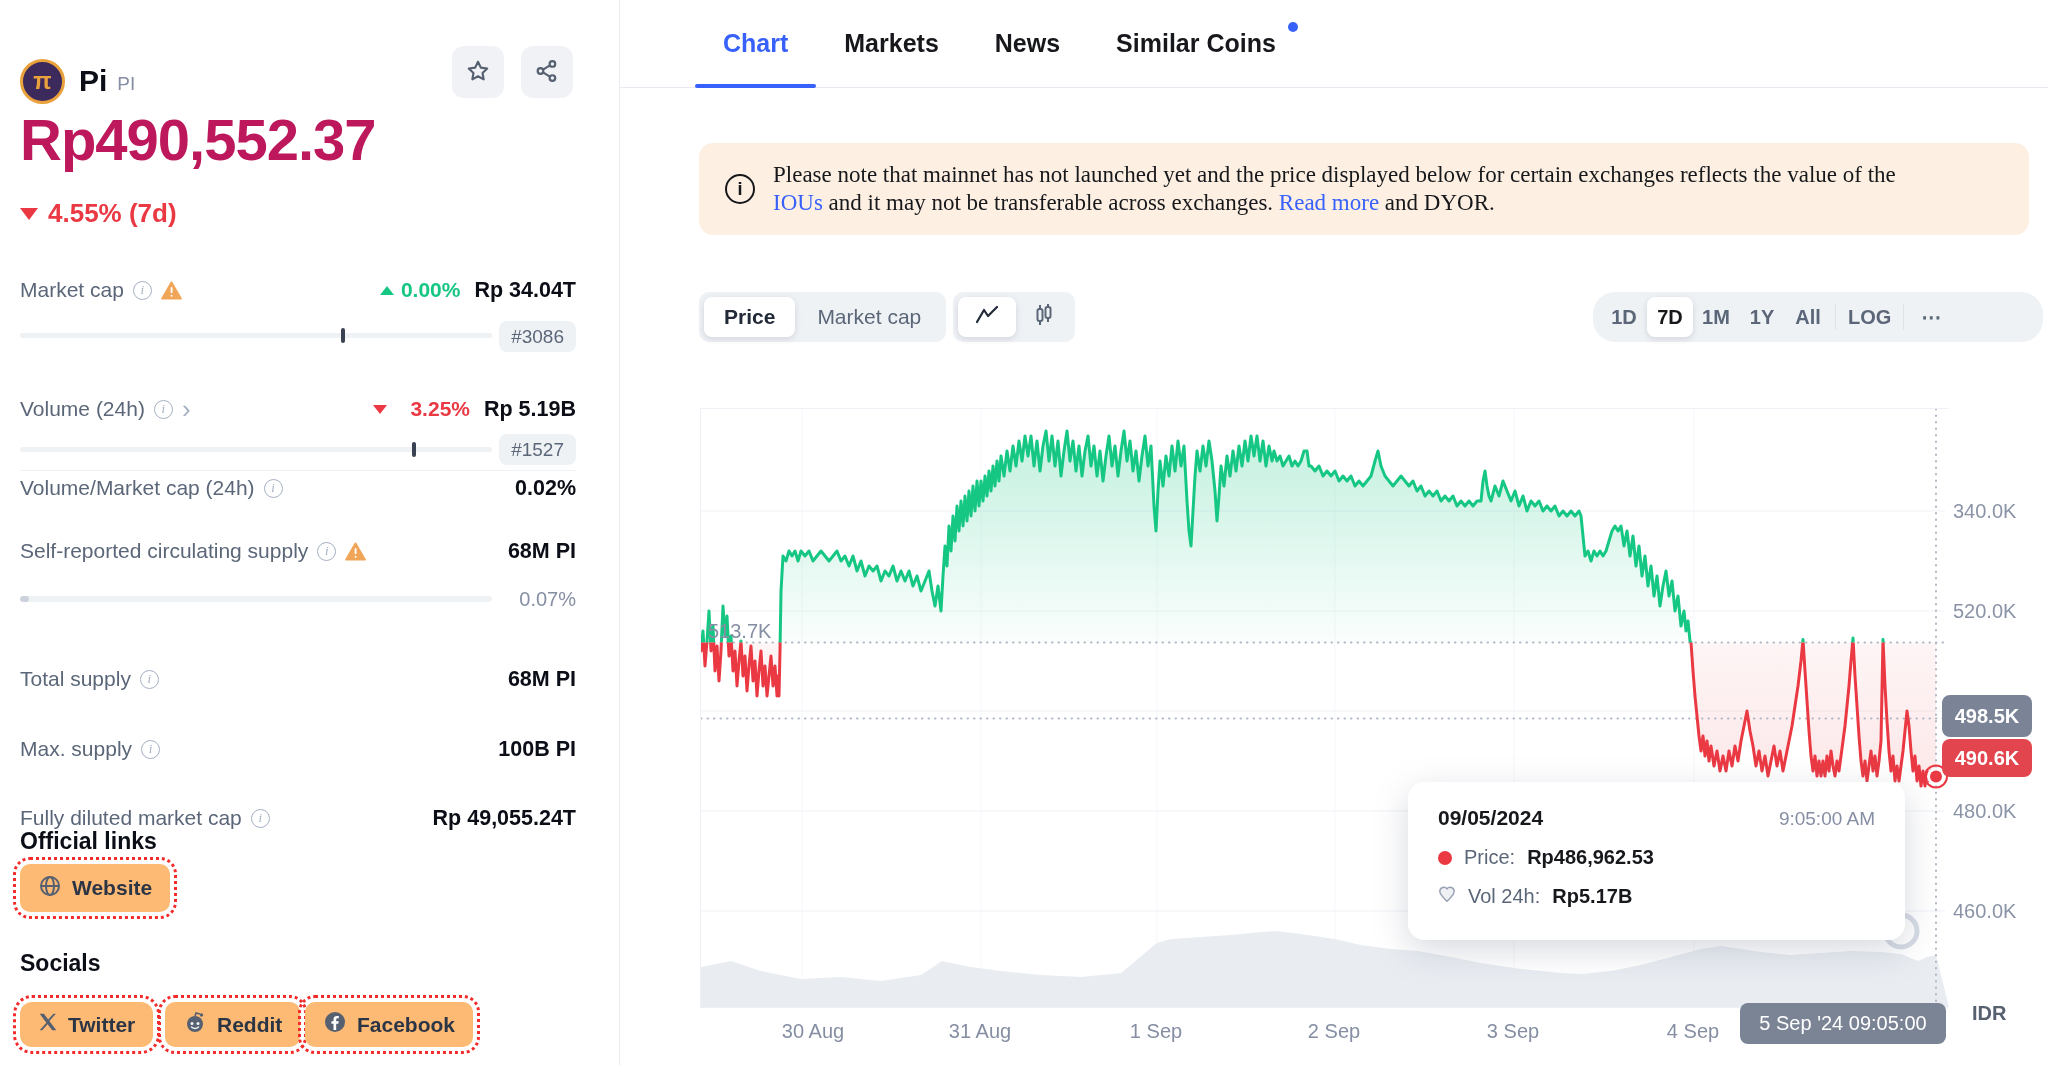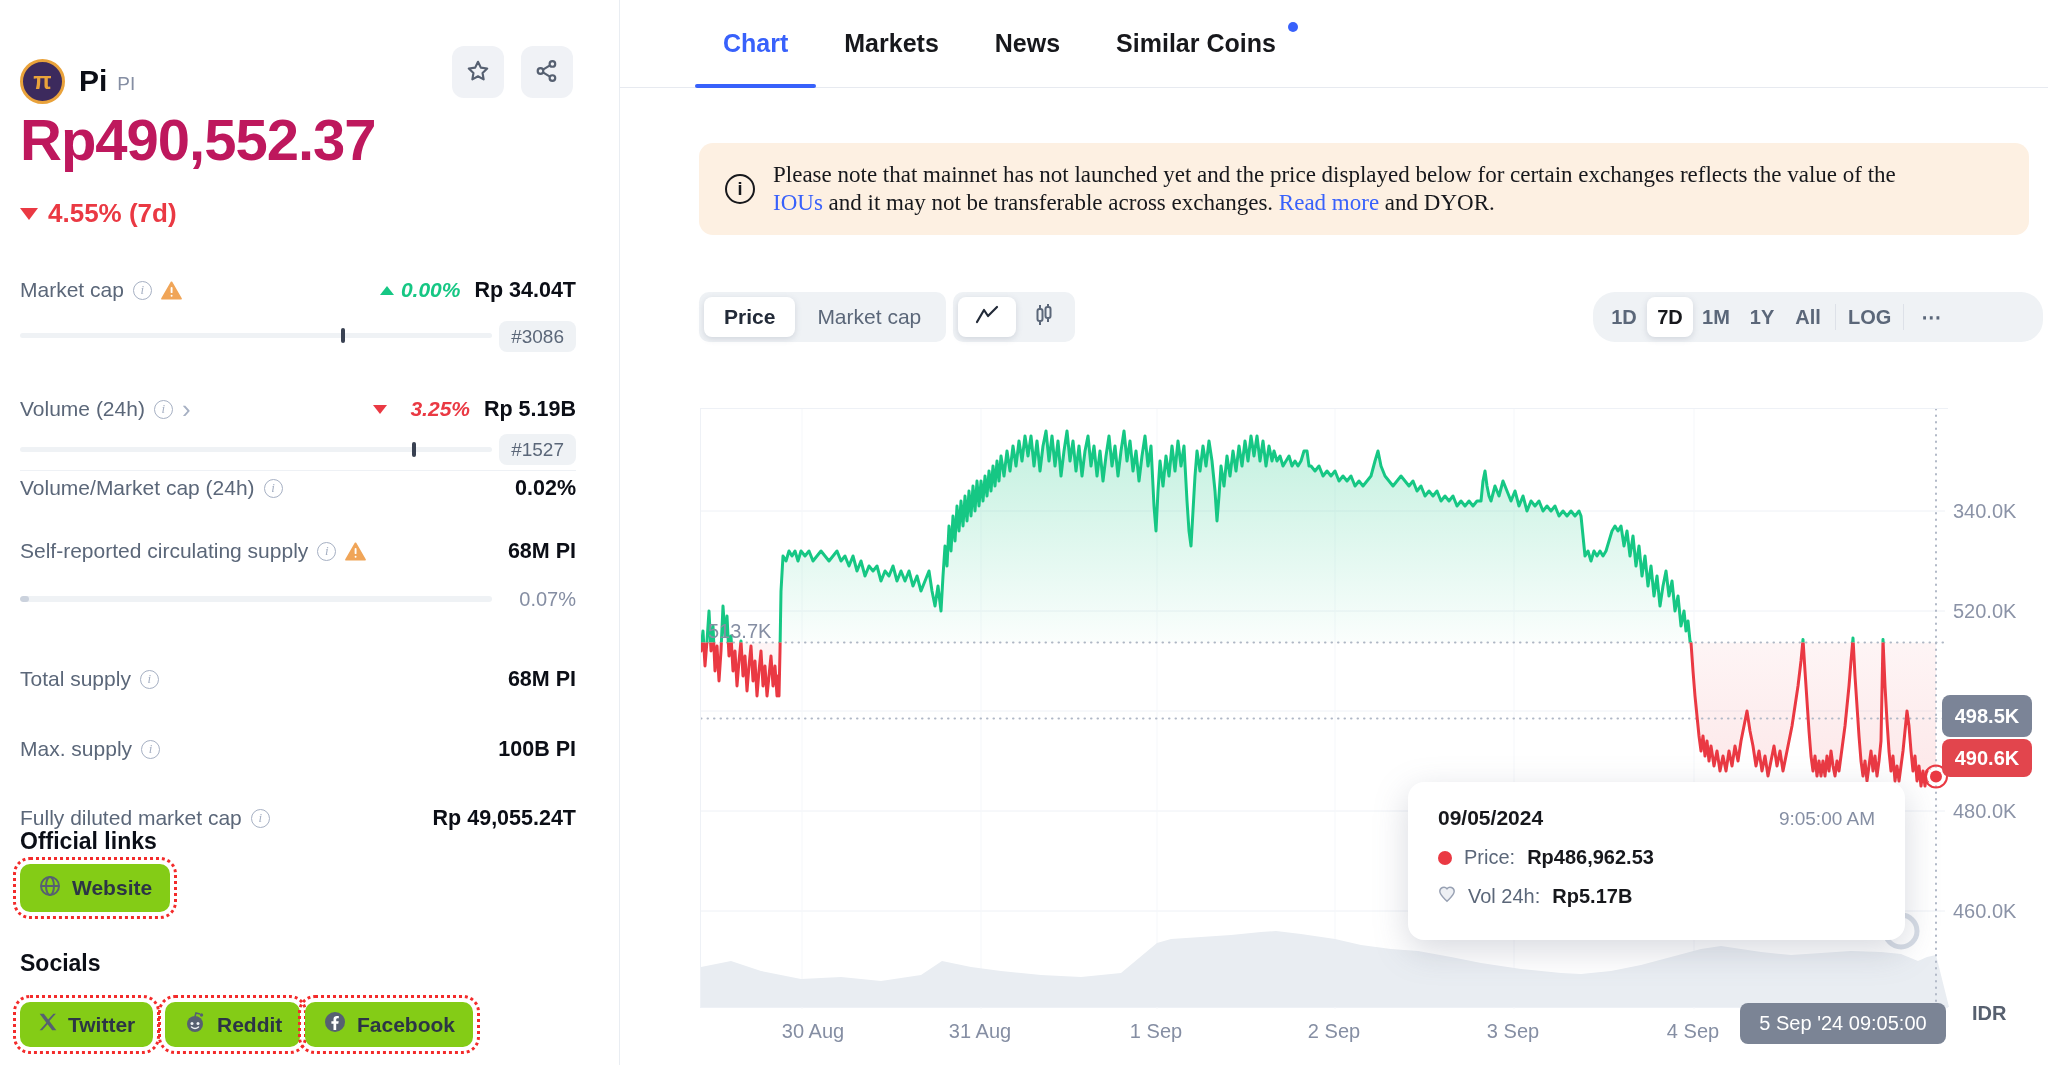--- a/index.html
+++ b/index.html
@@ -24,38 +24,38 @@
   .price-change { position:absolute; left:20px; top:198px; display:flex; align-items:center;
     font-size:26px; font-weight:700; color:#ea3943; }
   .tri-down { width:0; height:0; border-left:9px solid transparent; border-right:9px solid transparent;
     border-top:12px solid #ea3943; margin-right:10px; }
   .tri-down.sm { border-left-width:7px; border-right-width:7px; border-top-width:9px; margin-right:7px; }
   .tri-up.sm { width:0; height:0; border-left:7px solid transparent; border-right:7px solid transparent;
     border-bottom:9px solid #16c784; margin-right:7px; }
   .srow { position:absolute; left:20px; right:43px; display:flex; align-items:center; justify-content:space-between; }
   .slabel { display:flex; align-items:center; gap:9px; font-size:21px; color:#5b6779; }
   .sval { font-size:21.5px; font-weight:700; color:#0b0e16; }
-  .chg { display:flex; align-items:center; font-size:21px; font-weight:700;font-style:italic; }
+  .chg { display:flex; align-items:center; font-size:21px; font-weight:700; }
   .chg.up { color:#16c784; } .chg.down { color:#ea3943;gap:16px; }
   .valgroup { display:flex; align-items:center; gap:14px; }
   .info-i { width:19px; height:19px; border:1.5px solid #a6b0c3; border-radius:50%;
     color:#a6b0c3; font-size:13px; display:inline-flex; align-items:center; justify-content:center;
     font-style:italic; font-family:"Liberation Serif", serif; flex:0 0 auto; }
   .warn svg { display:block; }
   .chev { color:#a6b0c3; font-size:26px; line-height:14px; font-weight:400; }
   .slider { position:absolute; left:20px; width:472px; height:5px; border-radius:3px; background:#eff2f5; }
   .slider .thumb { position:absolute; top:-5px; width:4px; height:15px; border-radius:2px; background:#394152; }
   .rank-badge { position:absolute; right:43px; height:31px; padding:0 12px; border-radius:8px;
     background:#eff2f5; color:#5b6779; font-size:19px; display:flex; align-items:center; }
   .divider { position:absolute; left:20px; right:43px; height:1px; background:#eef1f5; }
   .supplybar { position:absolute; left:20px; width:472px; height:6px; border-radius:3px; background:#eff2f5; overflow:hidden; }
   .supplybar .fill { height:100%; background:#cbd2dd; border-radius:3px; }
   .sheading { position:absolute; left:20px; font-size:23px; font-weight:700; color:#0b0e16; }
   .pill { position:absolute; height:48px; display:flex; align-items:center; gap:10px;
-    padding:0 18px; background:#84cc16; border-radius:10px; font-size:21px; font-weight:600;
+    padding:0 18px; background:#fdba74; border-radius:10px; font-size:21px; font-weight:600;
     color:#2c3545; cursor:pointer; outline:3px dotted #f32b2b; outline-offset:4px; }
   .pill svg { flex:0 0 auto; }
 
   
   .main { position:absolute; left:620px; top:0; width:1428px; height:1065px; background:#fff; }
   .tabbar { position:absolute; left:0; top:0; right:0; height:88px; border-bottom:1px solid #e7eaf0;
     display:flex; align-items:stretch; padding-left:75px; }
   .tab { padding:0 28px; display:flex; align-items:center; font-size:25px; font-weight:600;
     color:#17181c; position:relative; cursor:pointer; }
   .tab.active { color:#3861fb; }
@@ -235,21 +235,21 @@
   <div class="pill" style="left:20px; top:864px;">
     <span><svg width="24" height="24" viewBox="0 0 24 24" fill="none" stroke="#566071" stroke-width="2">
           <circle cx="12" cy="12" r="9"></circle>
           <ellipse cx="12" cy="12" rx="4" ry="9"></ellipse>
           <path d="M3.5 12h17"></path>
         </svg></span>
     <span>Website</span>
   </div>
 
   <div class="sheading" style="top:950px;">Socials</div>
-  <div class="pill" style="left:20px; top:1002px; height:45px;">
+  <div class="pill" style="left:20px; top:1002px; height:45px;border-radius:12px;">
     <span><svg width="20" height="20" viewBox="0 0 24 24">
           <path d="M2 2 L10 13 L2 22 H5 L11.5 14.8 L17 22 H22 L13.7 10.7 L21.5 2 H18.5 L12.2 9 L7 2 Z" fill="#566071"></path>
         </svg></span>
     <span>Twitter</span>
   </div>
   <div class="pill" style="left:165px; top:1002px; height:45px;">
     <span><svg width="24" height="22" viewBox="0 0 24 22">
           <circle cx="12" cy="13" r="8" fill="#566071"></circle>
           <circle cx="18.5" cy="4" r="1.7" fill="#566071"></circle>
           <path d="M12 5.5l1-3.5 4 1" stroke="#566071" stroke-width="1.6" fill="none"></path>

